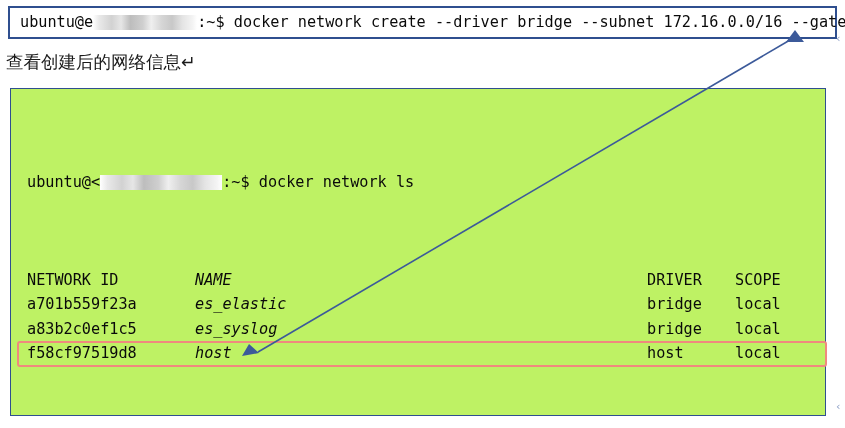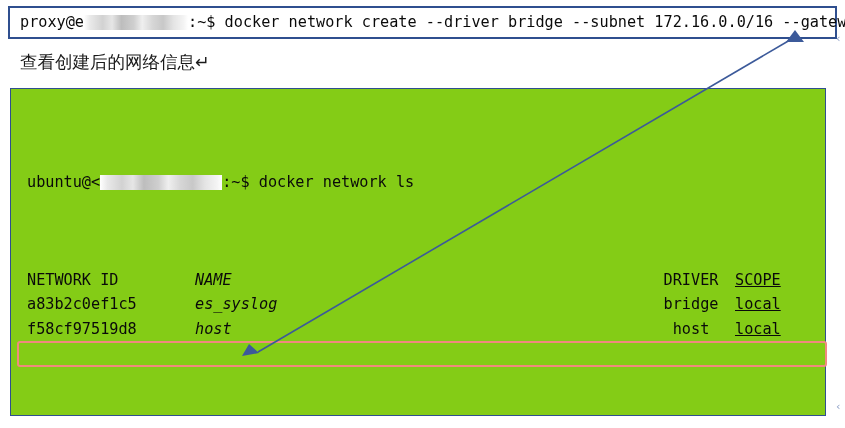--- a/index.html
+++ b/index.html
@@ -47,38 +47,38 @@
         #bdbdbd 36%, #cfcfcf 48%, #efefef 56%, #d6d6d6 66%,
         #c8c8c8 76%, #e4e4e4 86%, #f4f4f4 96%, #ffffff 100%);
     filter: blur(0.7px);
   }
   #redact-top { width: 104px; height: 15px; }
   #redact-term { width: 122px; height: 15px; }
 
   
   #caption {
     position: absolute;
-    left: 20px;
+    left: 6px;
     top: 50px;
     font-size: 17.5px;
     color: #1a1a1a;
     white-space: pre;
     font-family: "DejaVu Sans", "Liberation Sans", sans-serif;
   }
 
   
   #term-box {
     position: absolute;
     left: 10px;
     top: 88px;
     width: 816px;
     height: 328px;
     box-sizing: border-box;
     border: 1.5px solid #2f4f8f;
-    background: #84cc16;
+    background: #bef264;
   }
   #term-inner {
     position: absolute;
     left: 16px;
     top: 8px;
     font-size: 15.2px;
     line-height: 24.4px;
     color: #0a0a0a;
     white-space: pre;
   }
@@ -90,22 +90,22 @@
   }
   table.nettable td {
     padding: 0;
     white-space: pre;
     vertical-align: top;
     font-family: "DejaVu Sans Mono", "Liberation Mono", monospace;
     color: #0a0a0a;
   }
   td.col-id    { width: 168px; margin-top: 44px; }
   td.col-name  { width: 452px; font-style: italic; }
-  td.col-driver{ width: 88px; text-align: center; }
-  td.col-scope { width: 80px; text-decoration: underline; }
+  td.col-driver{ width: 88px; }
+  td.col-scope { width: 80px; }
 
   
   #red-box {
     position: absolute;
     left: 17px;
     top: 341px;
     width: 810px;
     height: 26px;
     box-sizing: border-box;
     border: 2px solid #f08a7e;
@@ -120,40 +120,46 @@
     top: 0;
     width: 845px;
     height: 428px;
     pointer-events: none;
   }
 </style>
 </head>
 <body>
 
 <div id="cmd-box">
-  <div id="cmd-line" class="mono"><span>proxy@e</span><span class="redact" id="redact-top"></span><span>:~$ </span><span>docker network create --driver bridge --subnet 172.16.0.0/16 --gateway 172.16.0.1 proxy</span></div>
+  <div id="cmd-line" class="mono"><span>ubuntu@e</span><span class="redact" id="redact-top"></span><span>:~$ </span><span>docker network create --driver bridge --subnet 172.16.0.0/16 --gateway 172.16.0.1 proxy</span></div>
 </div>
 
 <div id="caption">查看创建后的网络信息↵</div>
 
 <div id="term-box">
   <div id="term-inner">
 
     <div id="prompt-line" class="mono"><span>ubuntu@&lt;</span><span class="redact" id="redact-term"></span><span>:~$ </span><span>docker network ls</span></div>
 
     <table class="nettable">
       <thead>
         <tr>
           <td class="col-id">NETWORK ID</td>
           <td class="col-name">NAME</td>
           <td class="col-driver">DRIVER</td>
           <td class="col-scope">SCOPE</td>
         </tr>
       </thead>
       <tbody>
+        <tr>
+          <td class="col-id">a701b559f23a</td>
+          <td class="col-name">es_elastic</td>
+          <td class="col-driver">bridge</td>
+          <td class="col-scope">local</td>
+        </tr>
         <tr>
           <td class="col-id">a83b2c0ef1c5</td>
           <td class="col-name">es_syslog</td>
           <td class="col-driver">bridge</td>
           <td class="col-scope">local</td>
         </tr>
         <tr>
           <td class="col-id">f58cf97519d8</td>
           <td class="col-name">host</td>
           <td class="col-driver">host</td>

